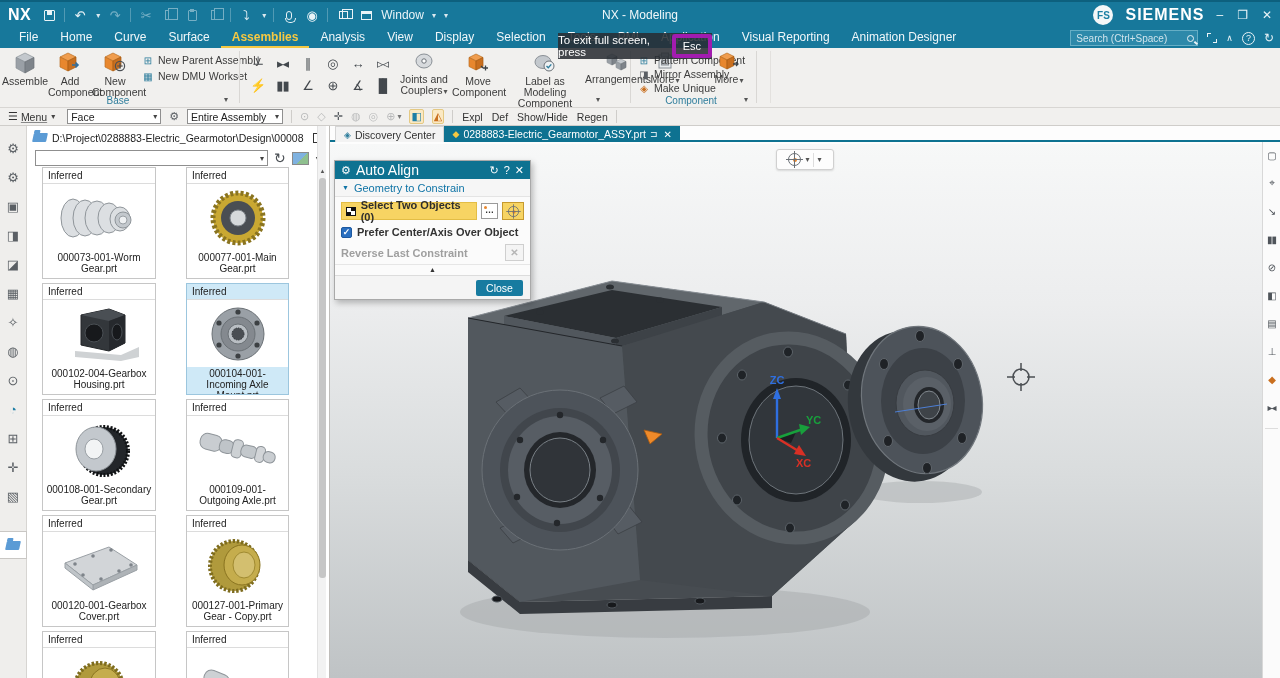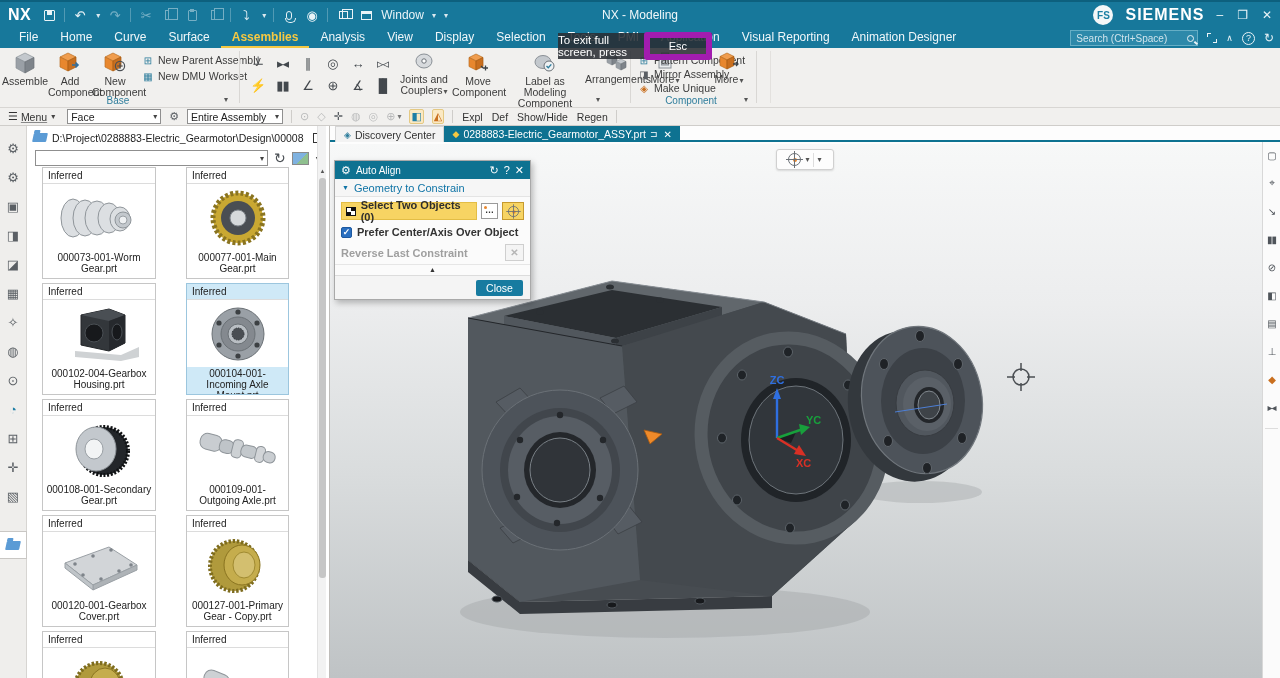--- a/index.html
+++ b/index.html
@@ -50,21 +50,21 @@
   .mi-mag::before{content:"";position:absolute;left:6px;top:6px;width:4px;height:1.6px;background:#e9f3f7;transform:rotate(40deg);}
   .mi-full{width:10px;height:10px;position:relative;}
   .mi-full::before,.mi-full::after{content:"";position:absolute;width:3px;height:3px;border:1.4px solid #e9f3f7;}
   .mi-full::before{left:0;top:0;border-right:none;border-bottom:none;}
   .mi-full::after{right:0;bottom:0;border-left:none;border-top:none;}
   .qmark{width:13px;height:13px;border:1.2px solid #e9f3f7;border-radius:50%;font-size:9px;display:flex;align-items:center;justify-content:center;}
 
   
   .toast{position:absolute;left:558px;top:33px;width:154px;height:26px;background:rgba(40,45,50,.87);
          color:#fff;display:flex;align-items:center;justify-content:center;gap:6px;font-size:11.5px;z-index:60;}
-  .esc-chip{border:6px solid #a21caf;border-radius:3px;padding:0 19px;font-size:11px;line-height:16px;}
+  .esc-chip{border:4px solid #a21caf;border-radius:3px;padding:0 7px;font-size:11px;line-height:16px;}
 
   
   .ribbon{position:absolute;left:0;top:48px;width:1280px;height:60px;background:#f1f0ee;border-bottom:1px solid #d8d6d3;}
   .bigbtn{position:absolute;top:1px;height:46px;text-align:center;font-size:10.5px;color:#3c3c3c;line-height:11px;}
   .bigbtn .bicon{display:block;margin:2px auto 1px;}
   .glabel{position:absolute;top:47px;font-size:10px;color:#2e7d9c;text-align:center;}
   .gcaret{position:absolute;top:47px;font-size:8px;color:#555;}
   .vsep{position:absolute;top:3px;height:52px;width:1px;background:#d9d7d4;}
   .smallbtn{position:absolute;height:14px;display:flex;align-items:center;gap:4px;font-size:10.5px;color:#3c3c3c;white-space:nowrap;}
   .sicon{width:12px;height:12px;display:inline-flex;align-items:center;justify-content:center;font-size:10px;}
@@ -139,21 +139,21 @@
   .minibar .t-sep{width:1px;height:14px;background:#ddd;}
   .target{position:relative;width:13px;height:13px;border:1.4px solid #6b7076;border-radius:50%;}
   .target::before{content:"";position:absolute;left:3.5px;top:3.5px;width:4px;height:4px;background:#e8872e;border-radius:50%;}
   .target::after{content:"";position:absolute;left:-3px;top:4.5px;width:17px;height:1.3px;background:#6b7076;}
   .target .vbar{position:absolute;left:4.5px;top:-3px;width:1.3px;height:17px;background:#6b7076;}
 
   
   .dialog{position:absolute;left:4px;top:16px;width:197px;background:#fbfbfb;border:1px solid #a9a9a9;
           box-shadow:2px 3px 6px rgba(0,0,0,.25);font-size:11px;color:#333;z-index:40;}
   .dlg-head{height:18px;background:#0e7291;color:#fff;display:flex;align-items:center;padding:0 6px;gap:5px;}
-  .dlg-title{flex:1;font-size:10px;}
+  .dlg-title{flex:1;font-size:14px;}
   .dlg-hico{font-size:11px;}
   .dlg-section{display:flex;align-items:center;gap:5px;height:18px;padding:0 7px;color:#1074a6;border-bottom:1px solid #e4e4e4;background:#f6f6f6;}
   .dlg-body{padding:5px 6px 3px;font-weight:bold;}
   .sel-row{display:flex;align-items:center;gap:4px;}
   .sel-label{flex:1;height:18px;background:#f7d463;border:1px solid #e3bd45;display:flex;align-items:center;gap:5px;padding:0 4px;color:#2d2d2d;}
   .flag{display:inline-block;width:10px;height:9px;background:
         conic-gradient(#111 0 25%,#fff 0 50%,#111 0 75%,#fff 0);border:1px solid #111;}
   .dots-btn{width:17px;height:16px;background:#fff;border:1px solid #9a9a9a;font-size:9px;line-height:12px;text-align:center;position:relative;}
   .dots-btn::before{content:"";position:absolute;left:2px;top:2px;width:3px;height:3px;background:#e8872e;border-radius:50%;}
   .tgt-btn{width:22px;height:18px;background:#f7d463;border:1px solid #c69a2e;display:flex;align-items:center;justify-content:center;}

